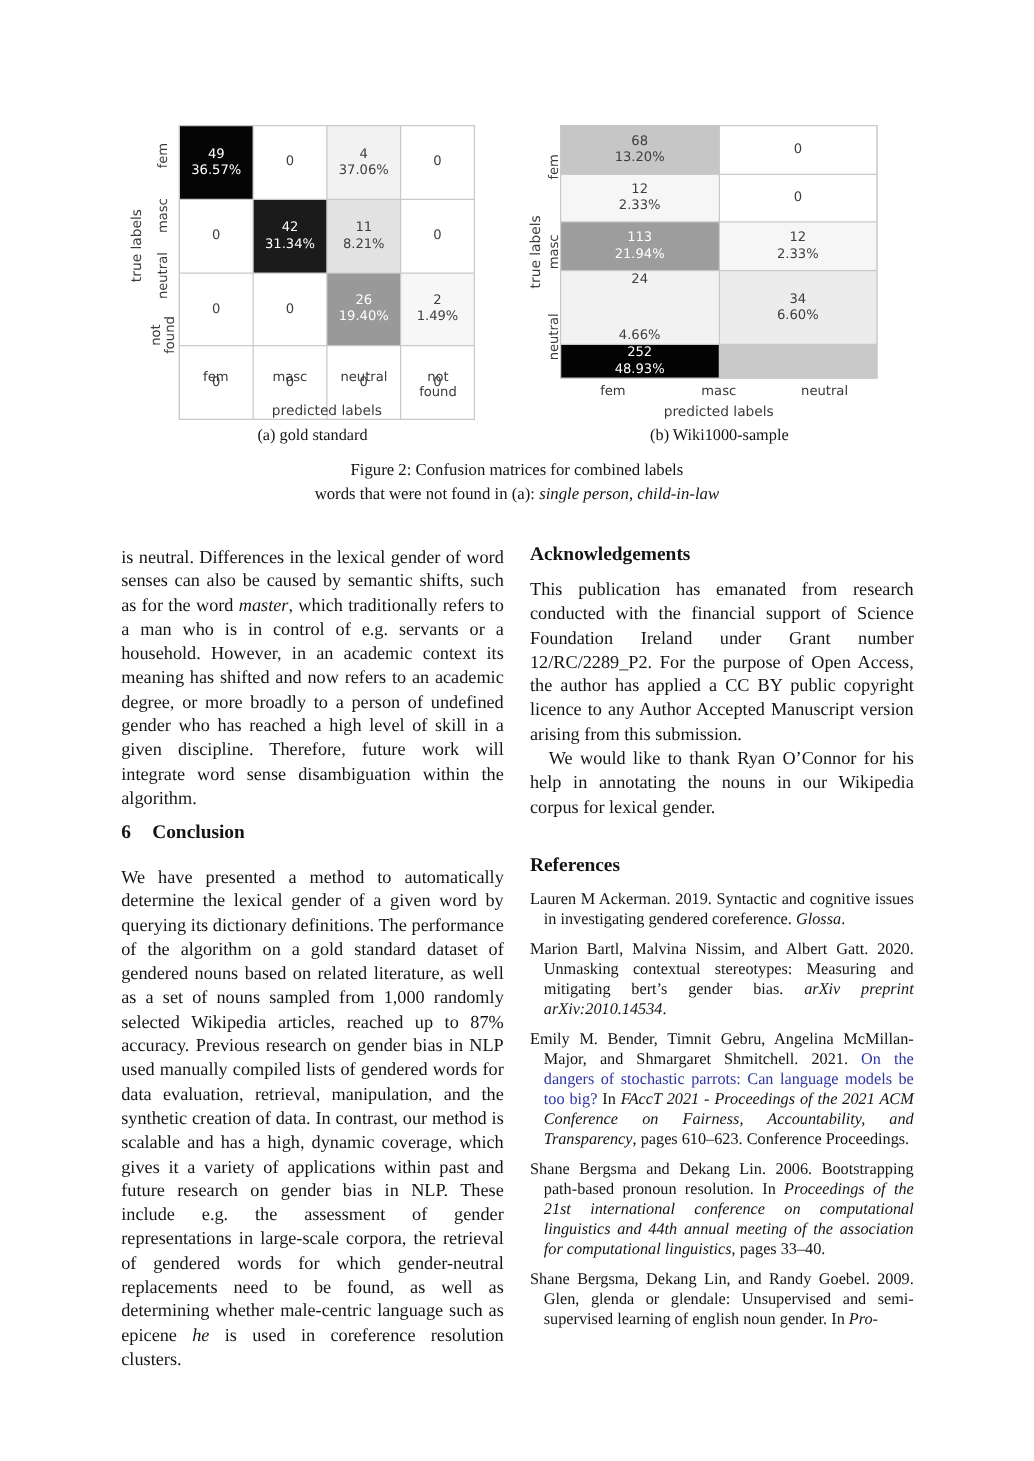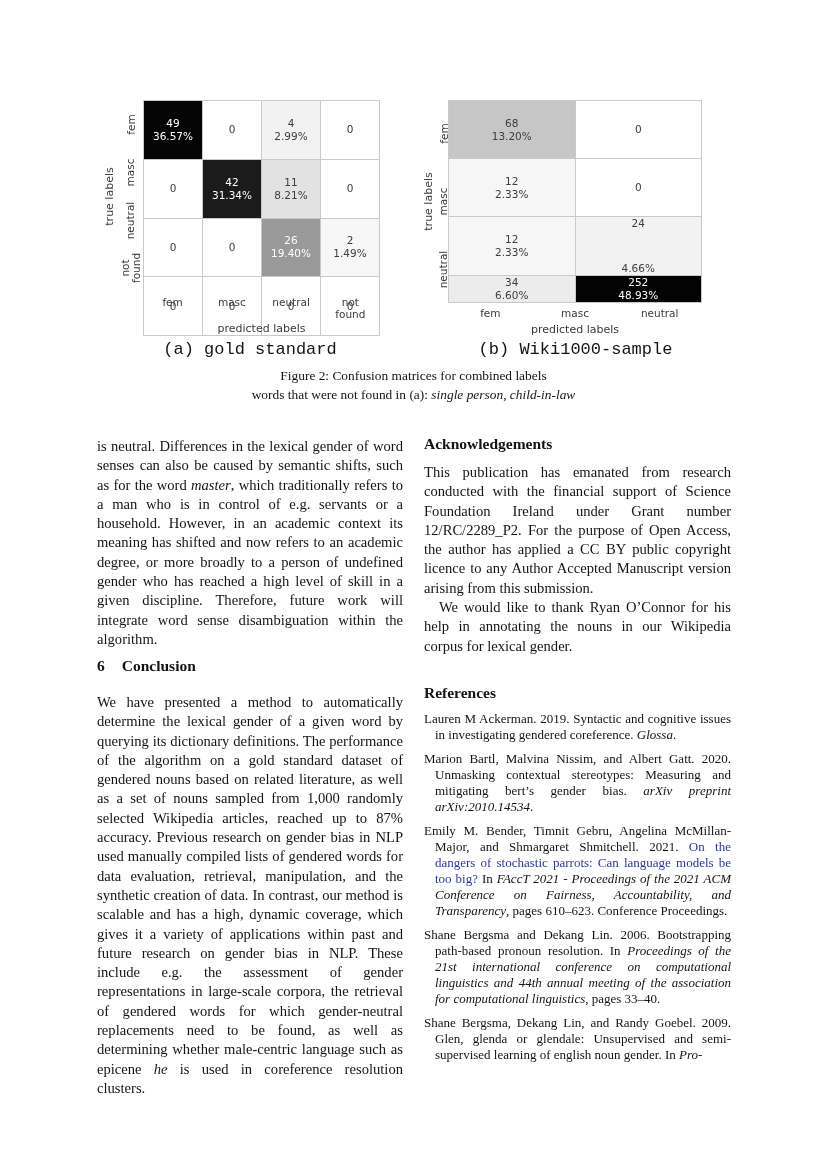--- a/index.html
+++ b/index.html
@@ -16,21 +16,21 @@
   .ylab { display: flex; align-items: center; justify-content: center; }
   .ylab span { transform: rotate(-90deg); white-space: nowrap; font-size: 11px; }
   .rowlabs { display: flex; flex-direction: column; }
   .rl { flex: 1; display: flex; align-items: center; justify-content: center; }
   .rl span { transform: rotate(-90deg); white-space: pre-line; text-align: center; font-size: 10.5px; line-height: 11px; }
   .m-grid { display: grid; background: #c9c9c9; gap: 1px; border: 1px solid #c9c9c9; }
   .cell { display: flex; flex-direction: column; align-items: center; justify-content: center; font-size: 10.5px; line-height: 13px; }
   .collabs { display: flex; }
   .cl { flex: 1; text-align: center; white-space: pre-line; font-size: 10.5px; line-height: 12px; }
   .xlab { text-align: center; font-size: 11px; }
-  .pcap { text-align: center; font-family: Liberation Mono, monospace; font-size: 17px; color: #141414; }
+  .pcap { text-align: center; font-family: Liberation Serif, serif; font-size: 13px; color: #141414; }
   .figcap { position: absolute; left: 0; top: 366px; width: 827px; text-align: center; font-size: 13.4px; line-height: 19px; }
   
   .col { position: absolute; text-align: justify; font-size: 14.6px; line-height: 19.3px; }
   .col > div { position: absolute; width: 100%; }
   p { margin: 0; }
   .h2 { font-weight: bold; font-size: 15.5px; text-align: left; }
   .h2 .secnum { margin-right: 17px; }
   .indent { text-indent: 15px; }
   .refs p { font-size: 13px; line-height: 15.9px; margin: 0 0 8.5px 0; padding-left: 11px; text-indent: -11px; }
   .s-i { font-style: italic; }
@@ -63,21 +63,21 @@
     <div class="m-grid" style="left: 46px; top: 0px; width: 237px; height: 236px; grid-template-columns: repeat(4, 1fr); grid-template-rows: repeat(4, 1fr);">
         <div class="cell" style="background: rgb(5, 5, 5); color: rgb(255, 255, 255);">
           <div>49</div>
           <div>36.57%</div>
         </div>
         <div class="cell" style="background: rgb(255, 255, 255); color: rgb(61, 61, 61);">
           <div>0</div>
         </div>
         <div class="cell" style="background: rgb(242, 242, 242); color: rgb(61, 61, 61);">
           <div>4</div>
-          <div>2.99%</div>
+          <div>37.06%</div>
         </div>
         <div class="cell" style="background: rgb(255, 255, 255); color: rgb(61, 61, 61);">
           <div>0</div>
         </div>
         <div class="cell" style="background: rgb(255, 255, 255); color: rgb(61, 61, 61);">
           <div>0</div>
         </div>
         <div class="cell" style="background: rgb(27, 27, 27); color: rgb(255, 255, 255);">
           <div>42</div>
           <div>31.34%</div>
@@ -149,20 +149,24 @@
         </div>
         <div class="cell" style="background: rgb(255, 255, 255); color: rgb(61, 61, 61);">
           <div>0</div>
         </div>
         <div class="cell" style="background: rgb(246, 246, 246); color: rgb(61, 61, 61);">
           <div>12</div>
           <div>2.33%</div>
         </div>
         <div class="cell" style="background: rgb(255, 255, 255); color: rgb(61, 61, 61);">
           <div>0</div>
+        </div>
+        <div class="cell" style="background: rgb(157, 157, 157); color: rgb(255, 255, 255);">
+          <div>113</div>
+          <div>21.94%</div>
         </div>
         <div class="cell" style="background: rgb(246, 246, 246); color: rgb(61, 61, 61);">
           <div>12</div>
           <div>2.33%</div>
         </div>
         <div class="cell" style="background: rgb(242, 242, 242); color: rgb(61, 61, 61); gap: 32px;">
           <div>24</div>
           <div>4.66%</div>
         </div>
         <div class="cell" style="background: rgb(236, 236, 236); color: rgb(61, 61, 61);">

